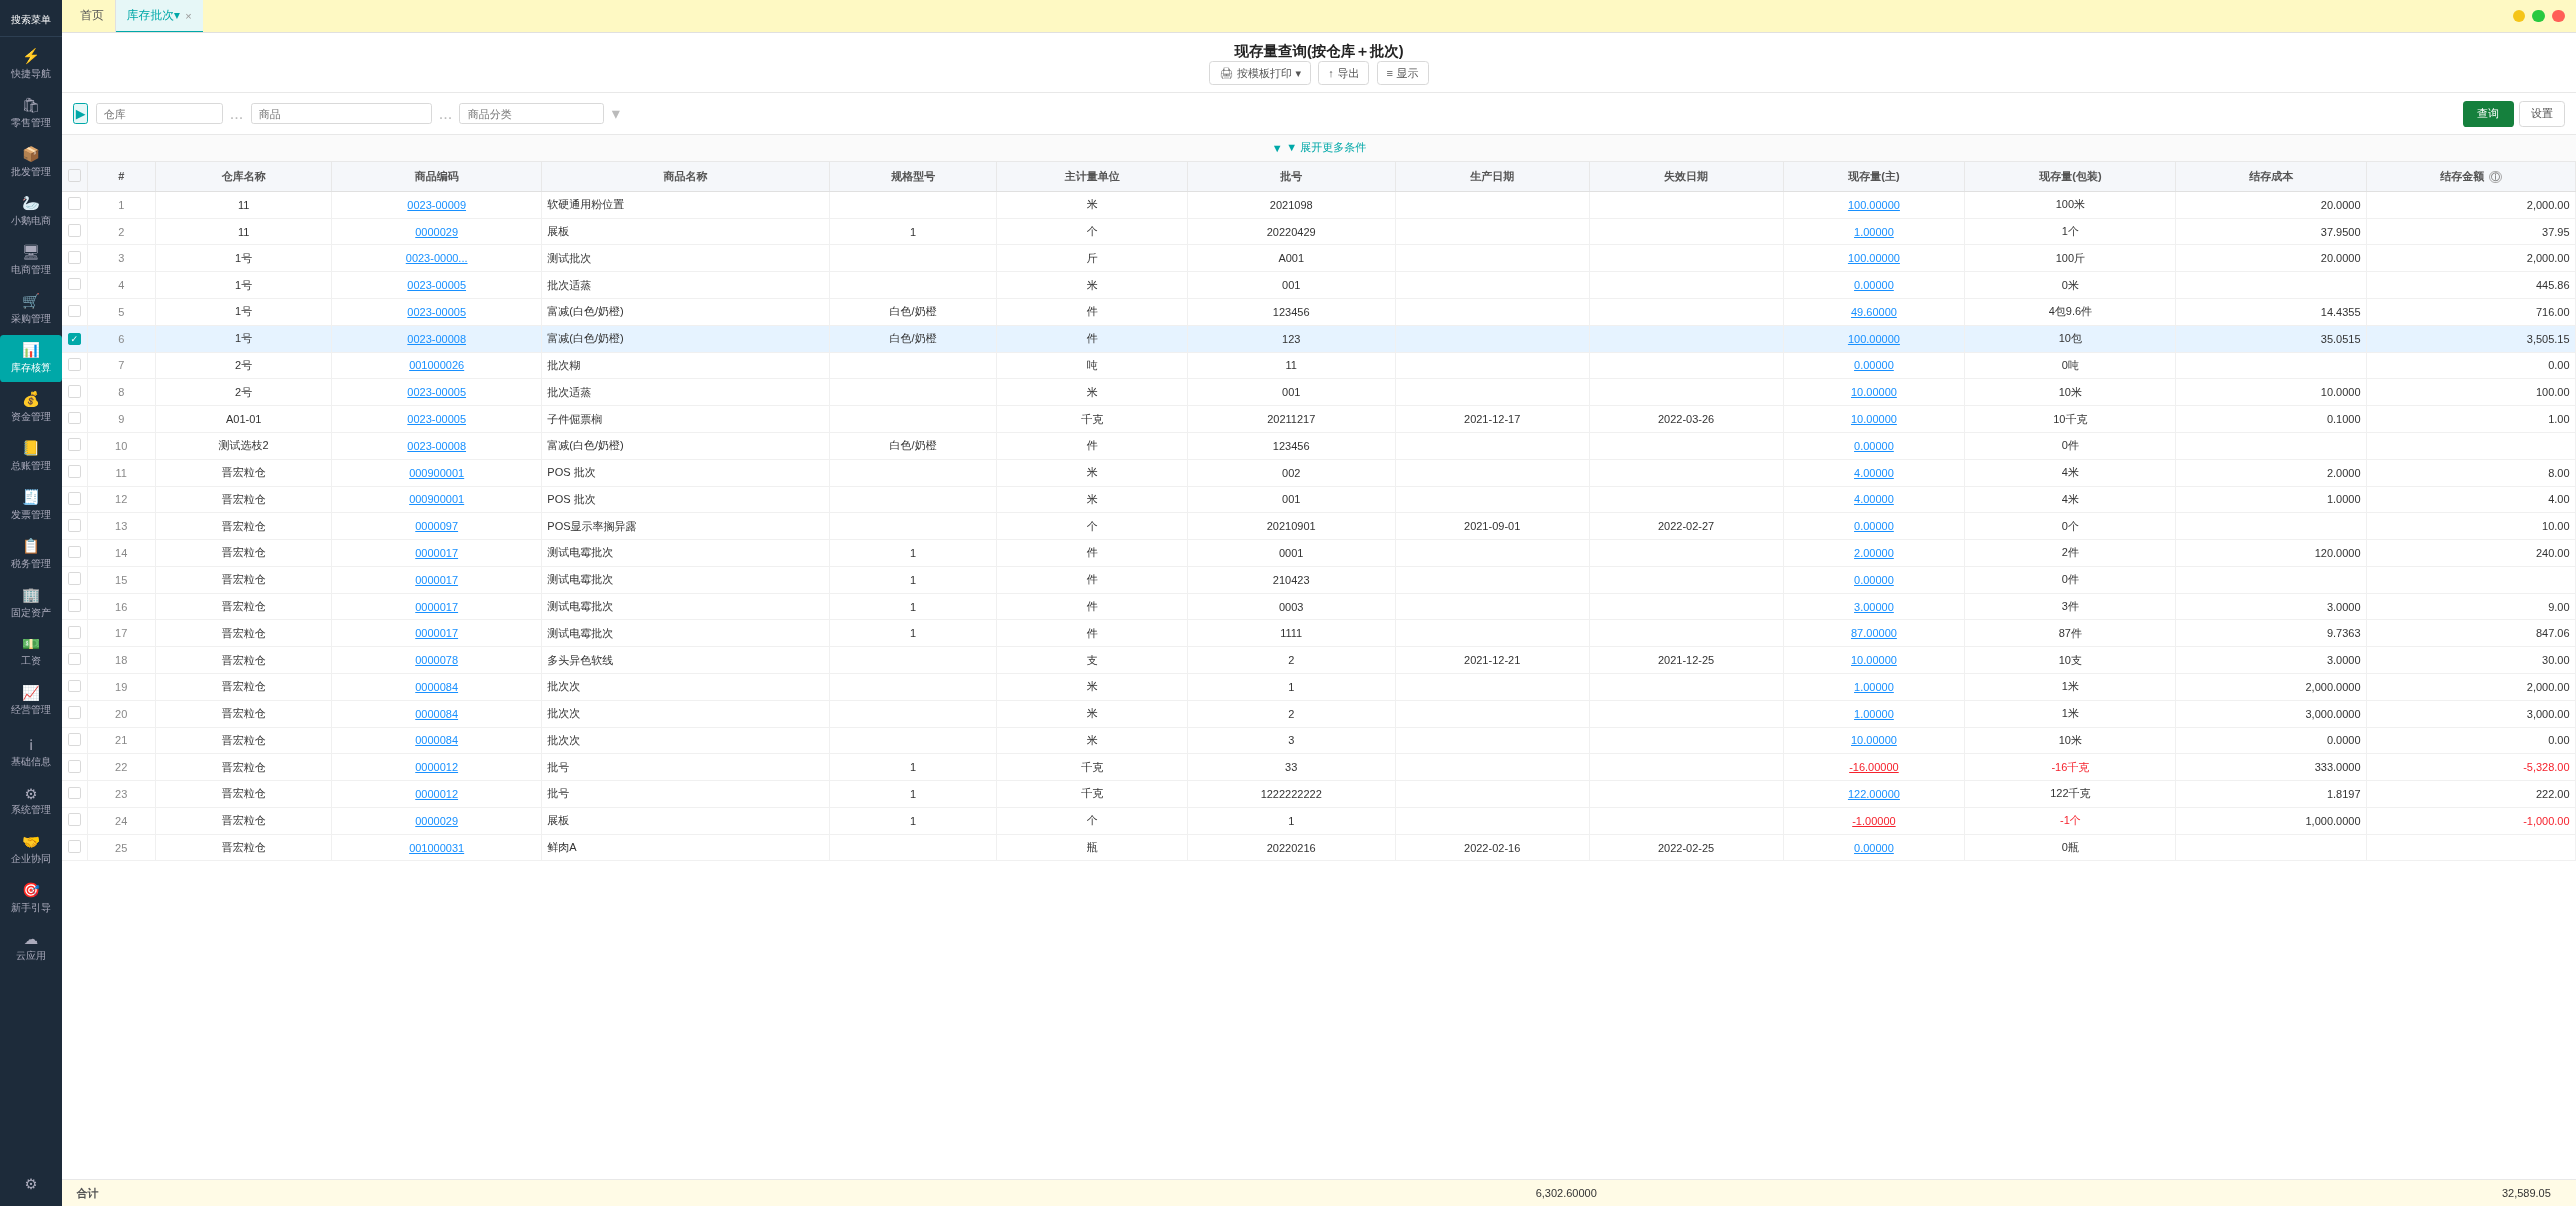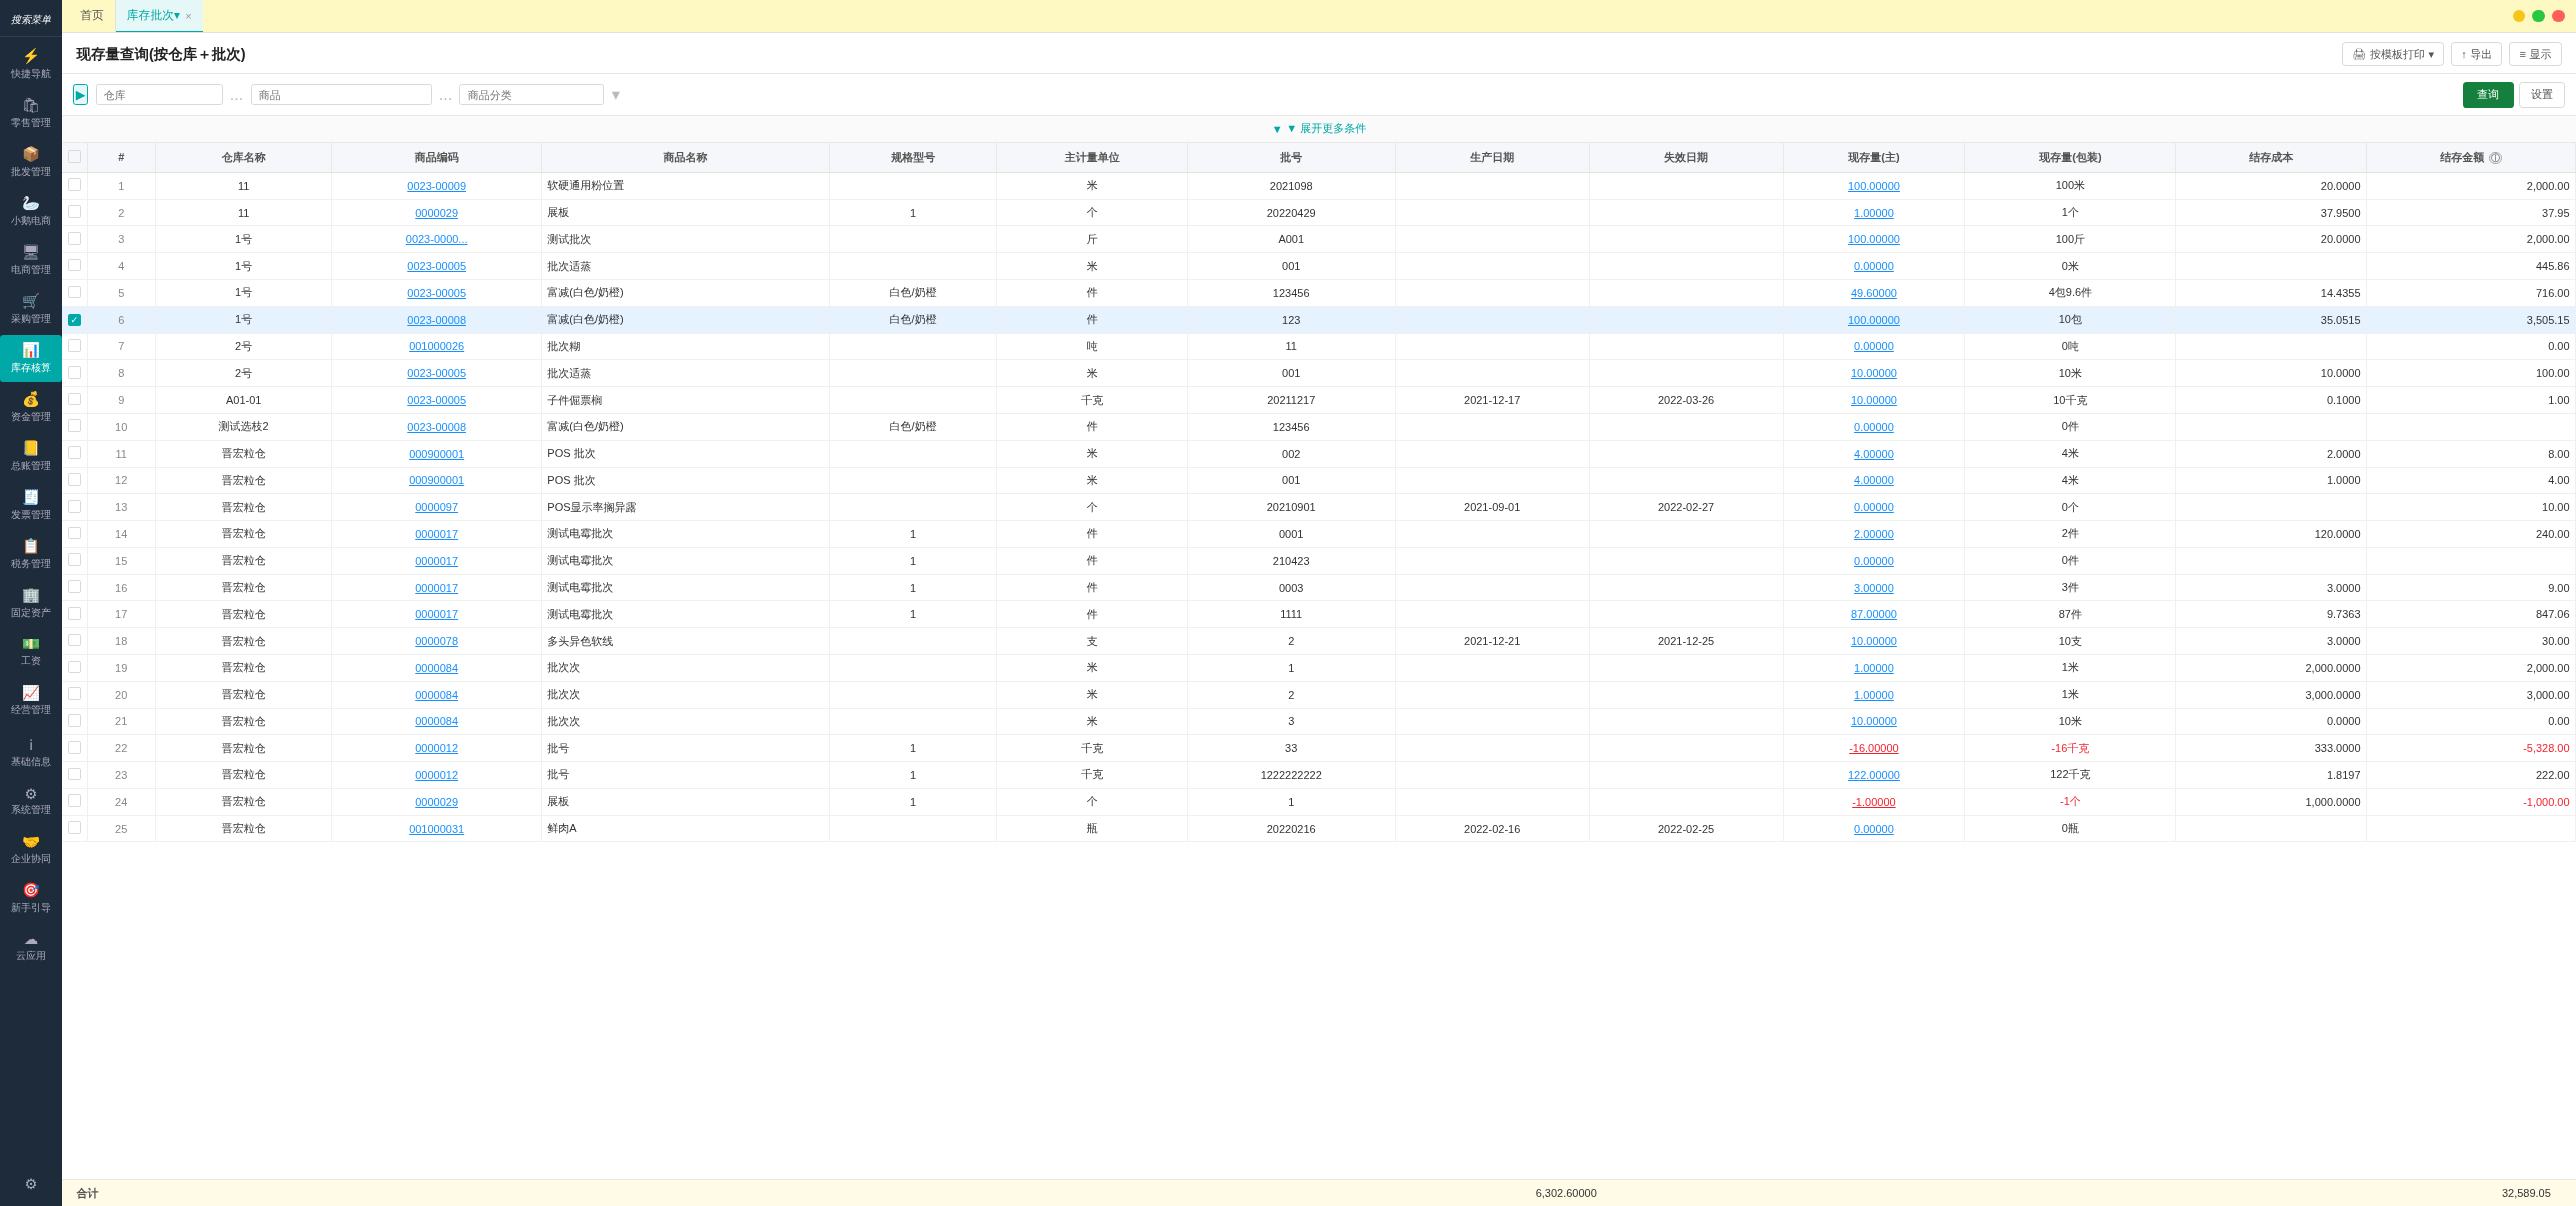--- a/index.html
+++ b/index.html
@@ -1,20 +1,20 @@
 <!DOCTYPE html>
 <html style="font-size:14.5px"><head>
   <meta charset="utf-8">
   <style>
     * { margin: 0; padding: 0; box-sizing: border-box; }
     body { font-family: 'Microsoft YaHei', Arial, sans-serif; font-size: 11px; background: #f0f2f5; color: #333; display: flex; height: 100vh; overflow: hidden; }
 
     
     .sidebar { width: 62px; background: #1d2b3a; display: flex; flex-direction: column; align-items: center; padding-top: 7.2px; flex-shrink: 0; }
-    .sidebar-logo { width: 100%; text-align: center; color: #fff; font-size: 10px; padding: 5.4px 3.6px 9px; border-bottom: 0.9px solid #2d3f52; margin-bottom: 3.6px; cursor: pointer; font-style: italic; }
+    .sidebar-logo { width: 100%; text-align: center; color: #fff; font-size: 10px; padding: 5.4px 3.6px 9px; border-bottom: 0.9px solid #2d3f52; margin-bottom: 3.6px; cursor: pointer; }
     .sidebar-item { width: 100%; display: flex; flex-direction: column; align-items: center; padding: 7.2px 3.6px; color: #aab; font-size: 10px; cursor: pointer; border-radius: 3.6px; margin: 0.9px 0; }
     .sidebar-item.active { background: #00a8a8; color: #fff; }
     .sidebar-item .icon { font-size: 14.5px; margin-bottom: 1.8px; }
     .sidebar-bottom { margin-top: auto; width: 100%; display: flex; flex-direction: column; align-items: center; padding-bottom: 7.2px; }
     .sidebar-gear { width: 100%; display: flex; justify-content: center; align-items: center; padding: 7.2px; color: #aab; cursor: pointer; font-size: 14.5px; }
 
     
     .main { flex: 1; display: flex; flex-direction: column; overflow: hidden; background: #f0f2f5; }
 
     
@@ -22,21 +22,21 @@
     .tab-home { padding: 0 11px; height: 100%; display: flex; align-items: center; font-size: 11.8px; color: #555; cursor: pointer; border-right: 0.9px solid #e0e0e0; }
     .tab-active { background: #e6f7f7; border-bottom: 1.8px solid #00a8a8; padding: 0 11px; height: 100%; display: flex; align-items: center; font-size: 11.8px; color: #00a8a8; cursor: pointer; gap: 5.4px; }
     .tab-close { color: #999; font-size: 11px; cursor: pointer; }
     .window-controls { margin-left: auto; display: flex; align-items: center; gap: 7.2px; padding-right: 11px; }
     .win-btn { width: 12.7px; height: 12.7px; border-radius: 50%; display: flex; align-items: center; justify-content: center; font-size: 9px; cursor: pointer; }
     .win-min { background: #f5c518; }
     .win-max { background: #28c940; }
     .win-close { background: #ff5f57; }
 
     
-    .page-header { background: #fff; padding: 9px 14.5px 7.2px; display: flex; align-items: center; justify-content: space-between; border-bottom: 0.9px solid #e8e8e8; flex-shrink: 0; }
+    .page-header { background: #fff; padding: 9px 14.5px 7.2px; display: flex; align-items: center; justify-content: flex-end; border-bottom: 0.9px solid #e8e8e8; flex-shrink: 0; flex-direction: column; }
     .page-title { font-size: 14.5px; font-weight: 600; color: #222; }
     .header-actions { display: flex; align-items: center; gap: 7.2px; }
     .btn-action { display: flex; align-items: center; gap: 3.6px; padding: 3.6px 9px; border: 0.9px solid #d9d9d9; border-radius: 3.6px; background: #fff; color: #555; font-size: 11px; cursor: pointer; }
 
     
     .filter-bar { background: #fff; padding: 7.2px 11px; display: flex; align-items: center; gap: 7.2px; border-bottom: 0.9px solid #e8e8e8; flex-shrink: 0; flex-wrap: wrap; }
     .filter-input { border: 0.9px solid #d9d9d9; border-radius: 2.7px; padding: 3.6px 7.2px; font-size: 11px; color: #333; outline: none; }
     .btn-search { background: #15803d; color: #fff; border: none; border-radius: 3.6px; padding: 4.5px 14.5px; font-size: 11px; cursor: pointer; }
     .btn-settings { background: #fff; color: #555; border: 0.9px solid #d9d9d9; border-radius: 3.6px; padding: 4.5px 11px; font-size: 11px; cursor: pointer; }
     .filter-arrow { font-size: 12.7px; color: #00a8a8; cursor: pointer; padding: 1.8px; border: 0.9px solid #00a8a8; border-radius: 2.7px; background: #e6f7f7; }

